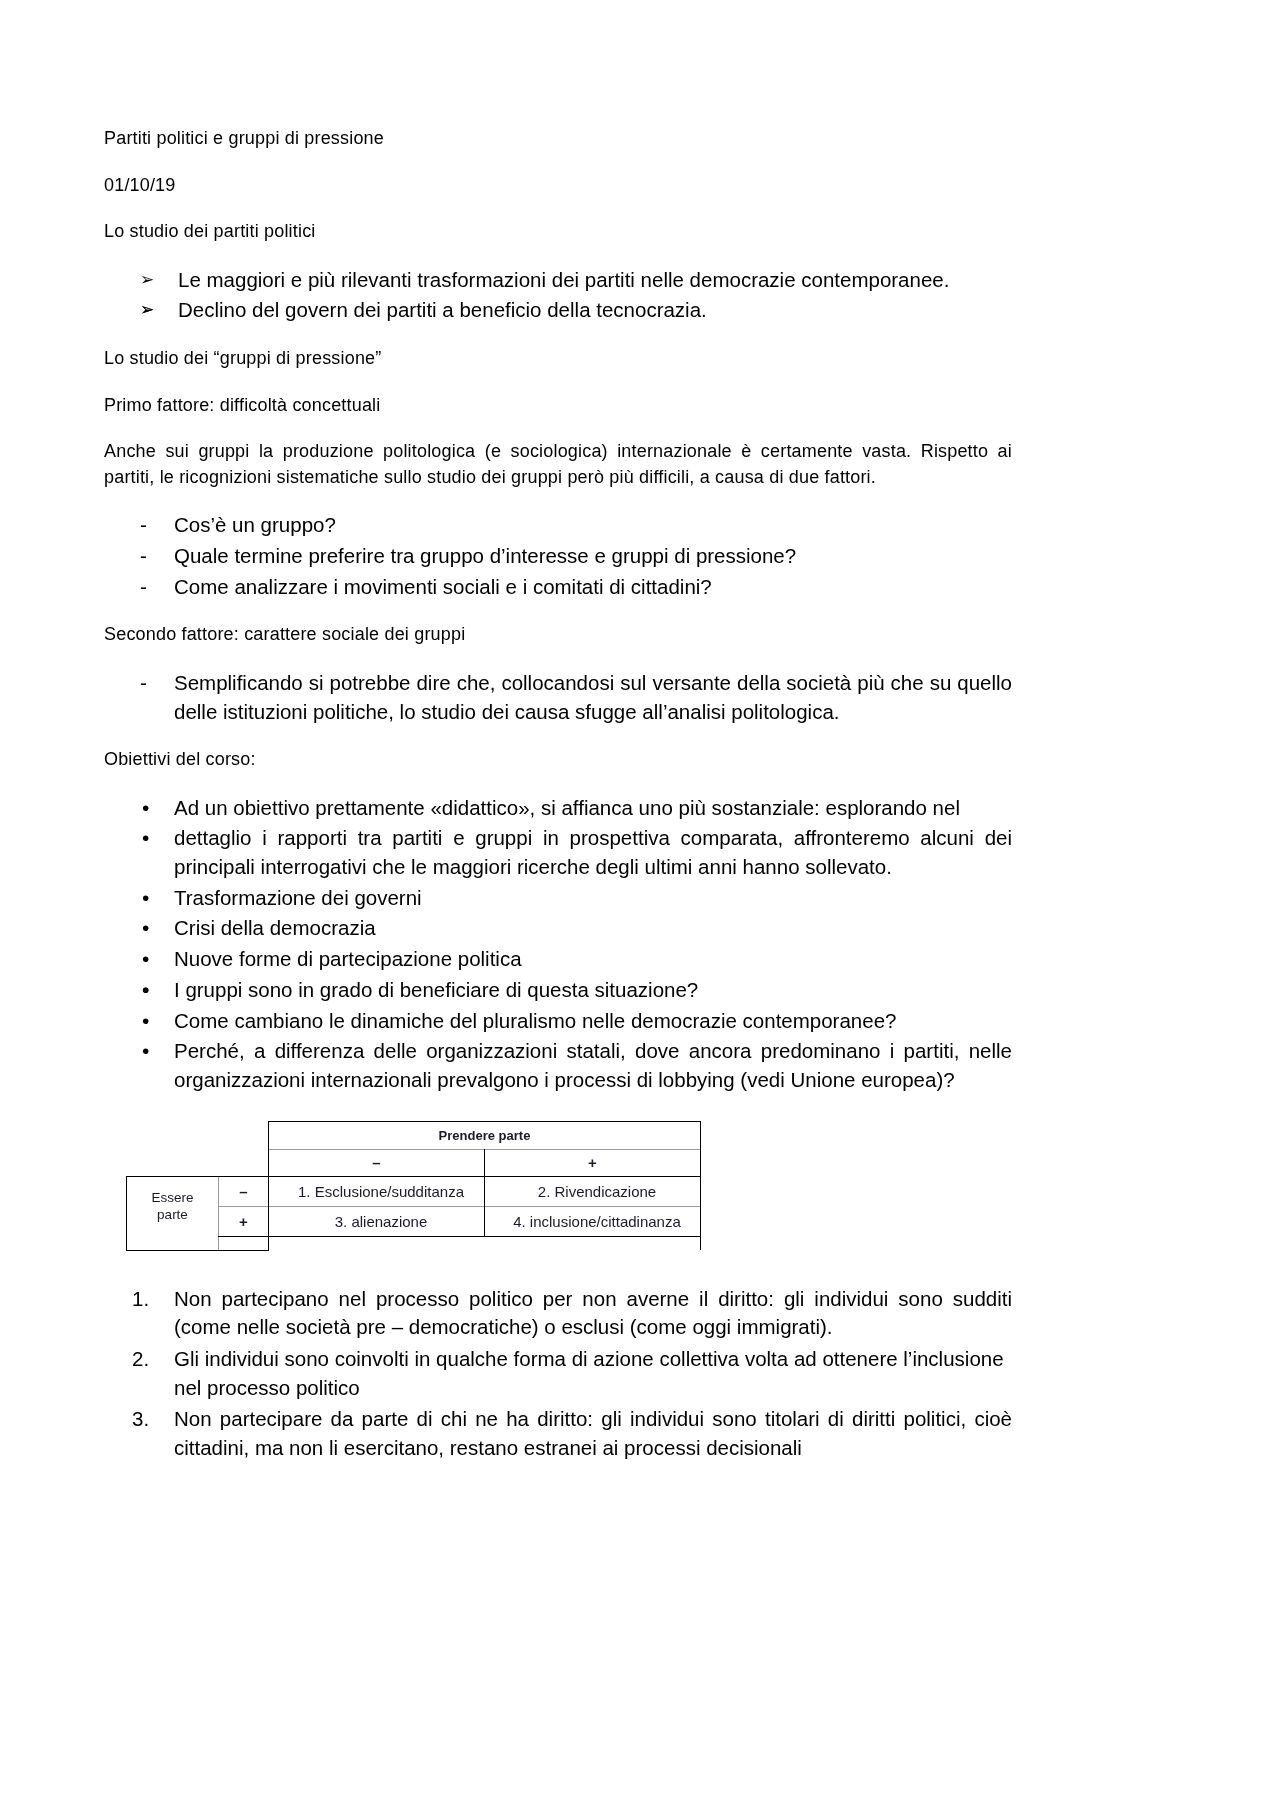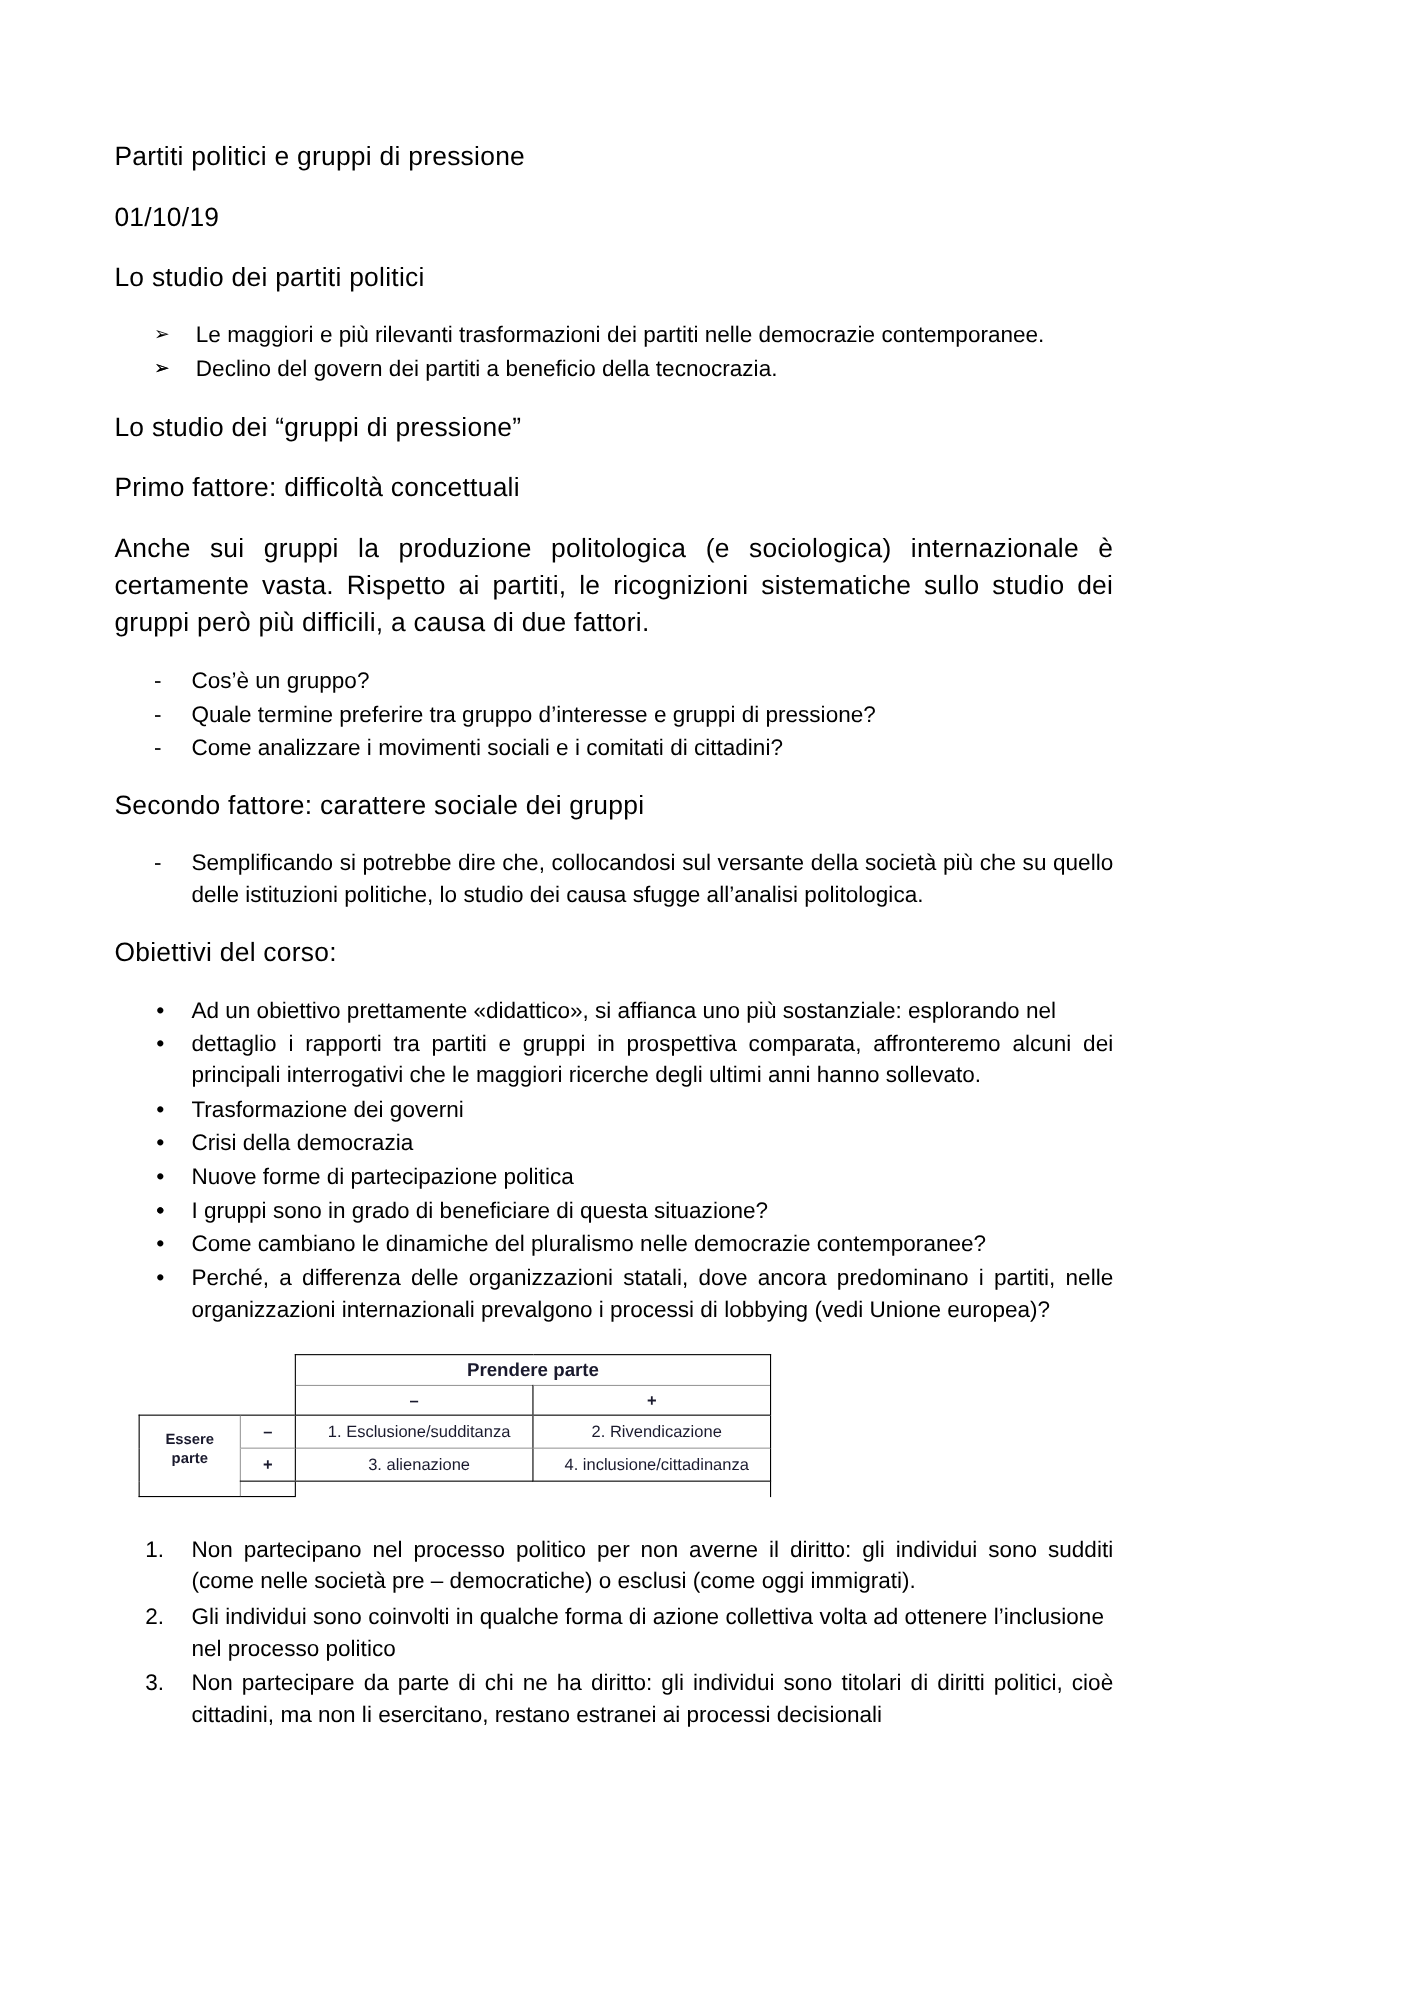--- a/index.html
+++ b/index.html
@@ -22,21 +22,21 @@
   }
   .content {
     position: absolute;
     left: 104px;
     top: 126px;
     width: 908px;
   }
 
   
   .para {
-    font-size: 24px;
+    font-size: 18px;
     line-height: 1.42;
     margin: 0 0 21px 0;
     letter-spacing: 0.01em;
   }
   .para.justify {
     text-align: justify;
     text-justify: inter-word;
   }
   .tight {
     margin-bottom: 20px;
@@ -153,31 +153,31 @@
   .b-r { border-right: 1.6px solid #000; }
   .b-t { border-top: 1.6px solid #000; }
   .b-b { border-bottom: 1.6px solid #000; }
   .b-t-thin { border-top: 1px solid #9a9a9a; }
   .b-l-thin { border-left: 1px solid #9a9a9a; }
 
   .fig .hdr-main {
     text-align: center;
     font-weight: bold;
     height: 28px;
-    font-size: 17px;
+    font-size: 13px;
   }
   .fig .sign-row {
     text-align: center;
     font-weight: bold;
     height: 27px;
     font-size: 15px;
   }
   .fig .rowlabel {
     text-align: center;
-    font-weight: bold;
+    font-weight: normal;
     line-height: 1.28;
     font-size: 13.5px;
   }
   .fig .rowsign {
     text-align: center;
     font-weight: bold;
     font-size: 15px;
   }
   .fig .datacell {
     padding: 6px 0 6px 9px;

